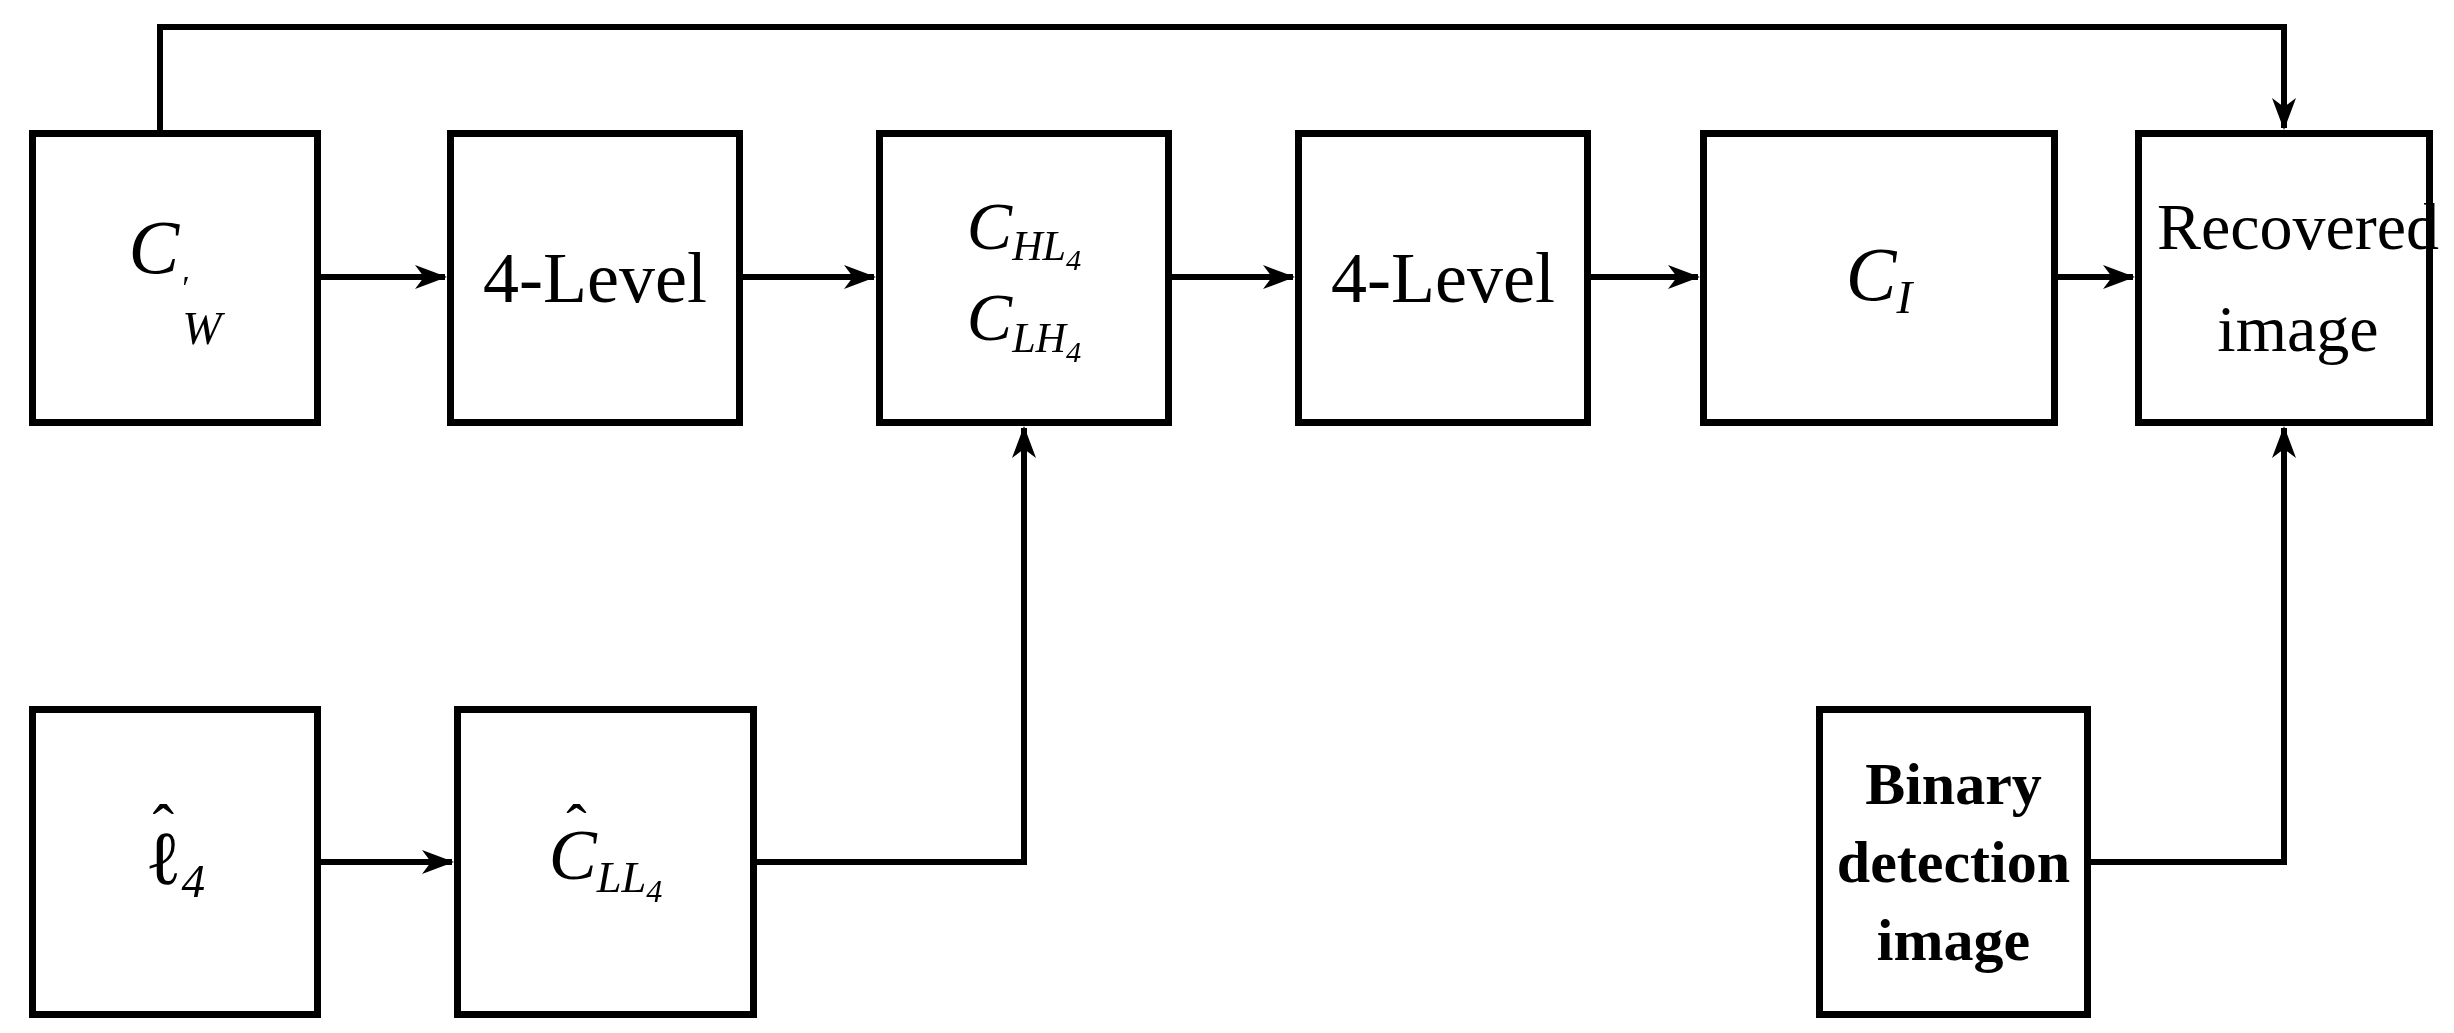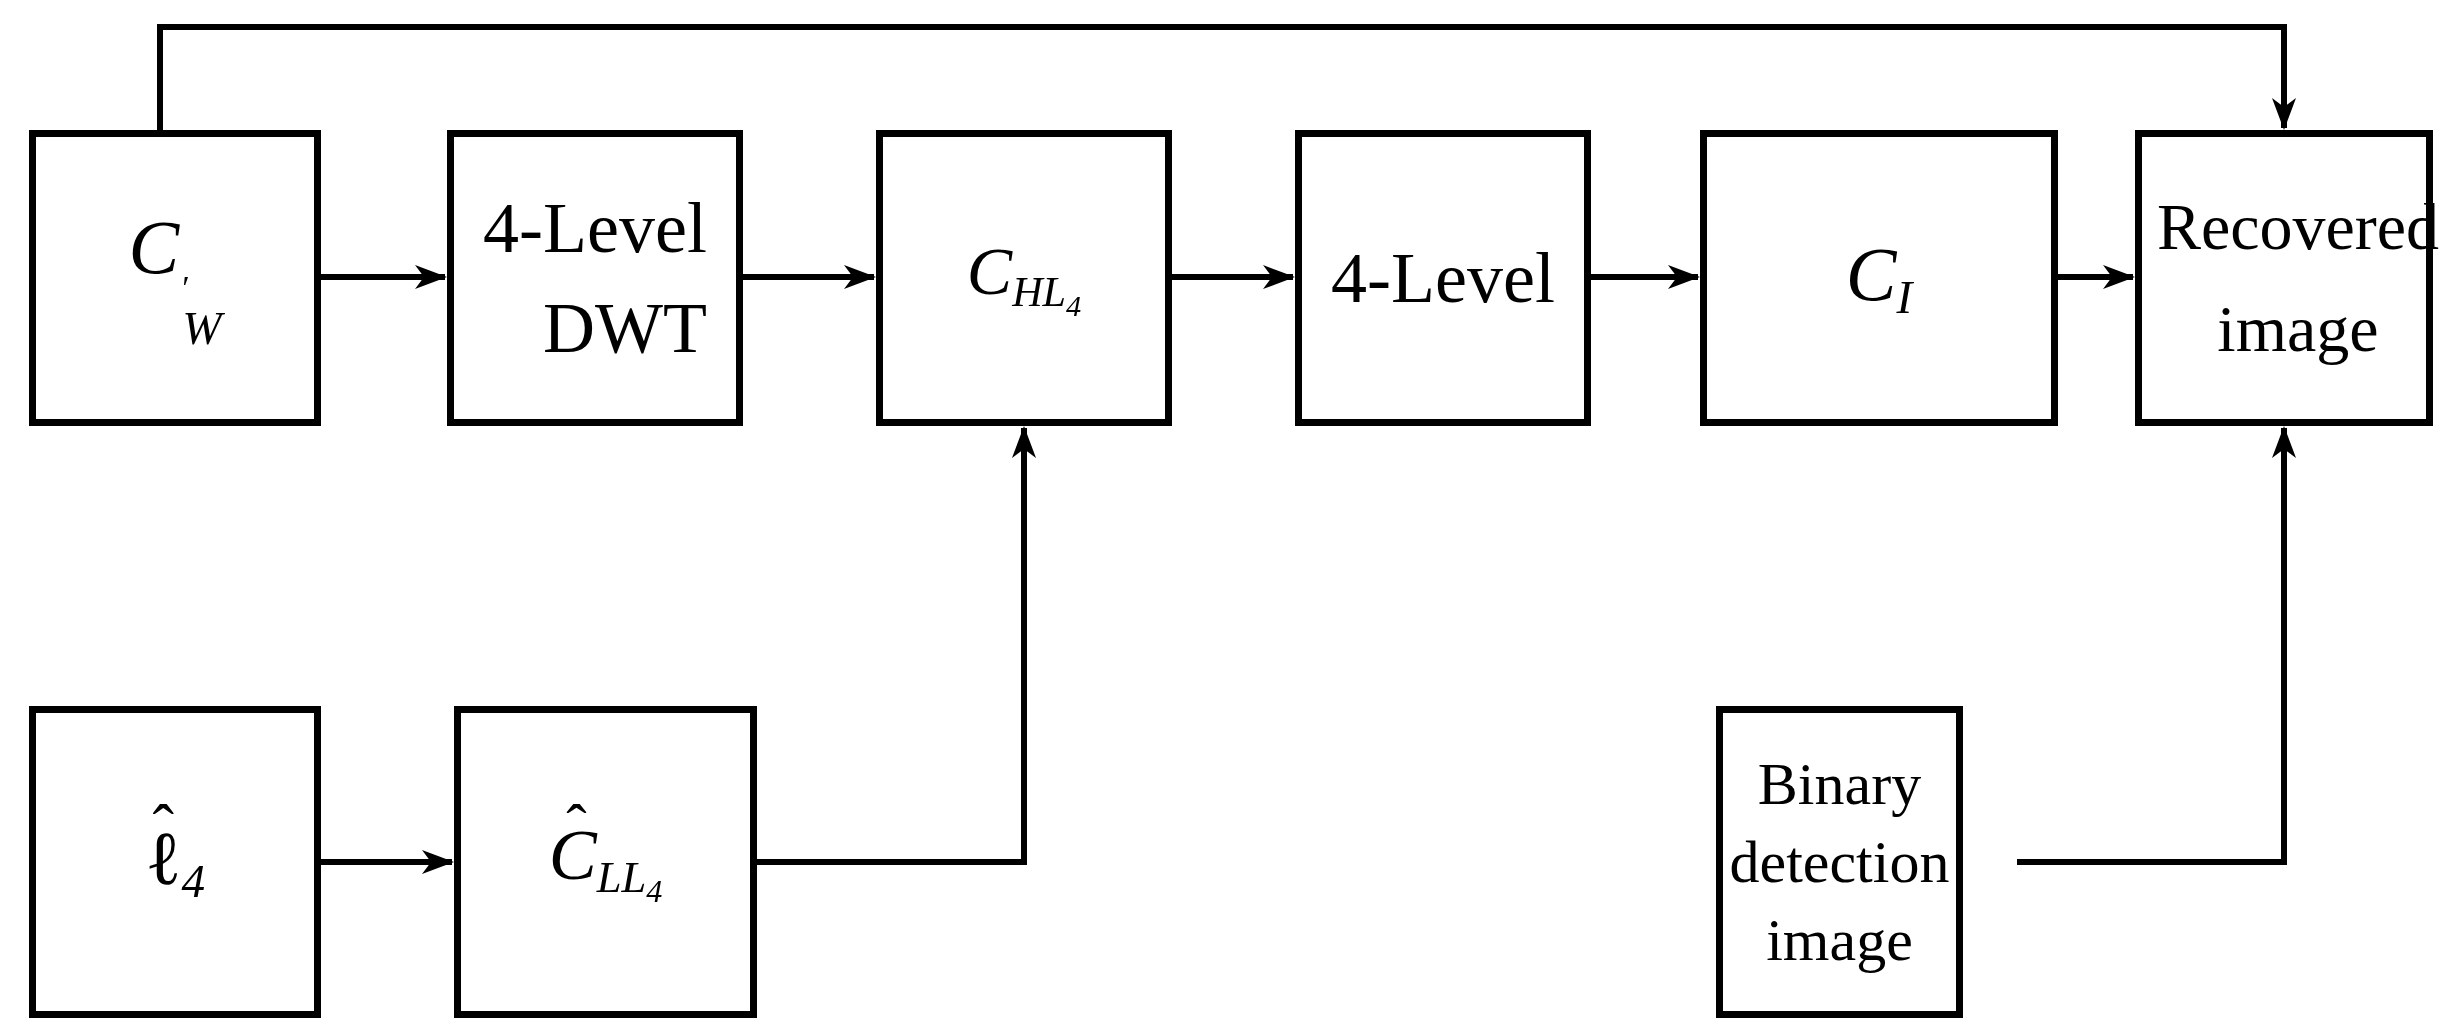--- a/index.html
+++ b/index.html
@@ -26,21 +26,21 @@
   }
   
   .b-cw{left:29px;top:130px;width:292px;height:296px;}
   .b-dwt{left:447px;top:130px;width:296px;height:296px;}
   .b-subbands{left:876px;top:130px;width:296px;height:296px;}
   .b-idwt{left:1295px;top:130px;width:296px;height:296px;}
   .b-ci{left:1700px;top:130px;width:358px;height:296px;}
   .b-recovered{left:2135px;top:130px;width:298px;height:296px;padding-left:28px;}
   .b-lhat{left:29px;top:706px;width:292px;height:312px;}
   .b-cll{left:454px;top:706px;width:303px;height:312px;}
-  .b-binary{left:1716px;top:706px;width:247px;height:312px;}
+  .b-binary{left:1816px;top:706px;width:275px;height:312px;font-weight:bold;}
 
   
   .lines{line-height:1.39;text-align:right;}
   .f72{font-size:72px;}
   .f76{font-size:76px;}
   .f66{font-size:66px;line-height:1.55;}
   .f60{font-size:60px;line-height:1.3;}
   .subrows{font-size:68px;line-height:1.15;font-style:italic;}
   .math{font-style:italic;white-space:nowrap;}
   .mi{font-style:italic;}
@@ -85,27 +85,27 @@
       <span class="mi">C</span><span class="stack">
           <span class="sprime">′</span>
           <span class="ssub mi">W</span>
         </span>
     </div>
   </div>
 
   <div class="box b-dwt">
     <div class="lines f72">
       <div>4-Level</div>
-      <div>DWT</div>
     </div>
   </div>
 
   <div class="box b-subbands">
     <div class="subrows">
       <div><span class="mi">C</span><span class="msub"><span>HL</span><span class="msubsub">4</span></span></div>
+      <div><span class="mi">C</span><span class="msub"><span>LH</span><span class="msubsub">4</span></span></div>
     </div>
   </div>
 
   <div class="box b-idwt">
     <div class="lines f72">
       <div>4-Level</div>
     </div>
   </div>
 
   <div class="box b-ci">

